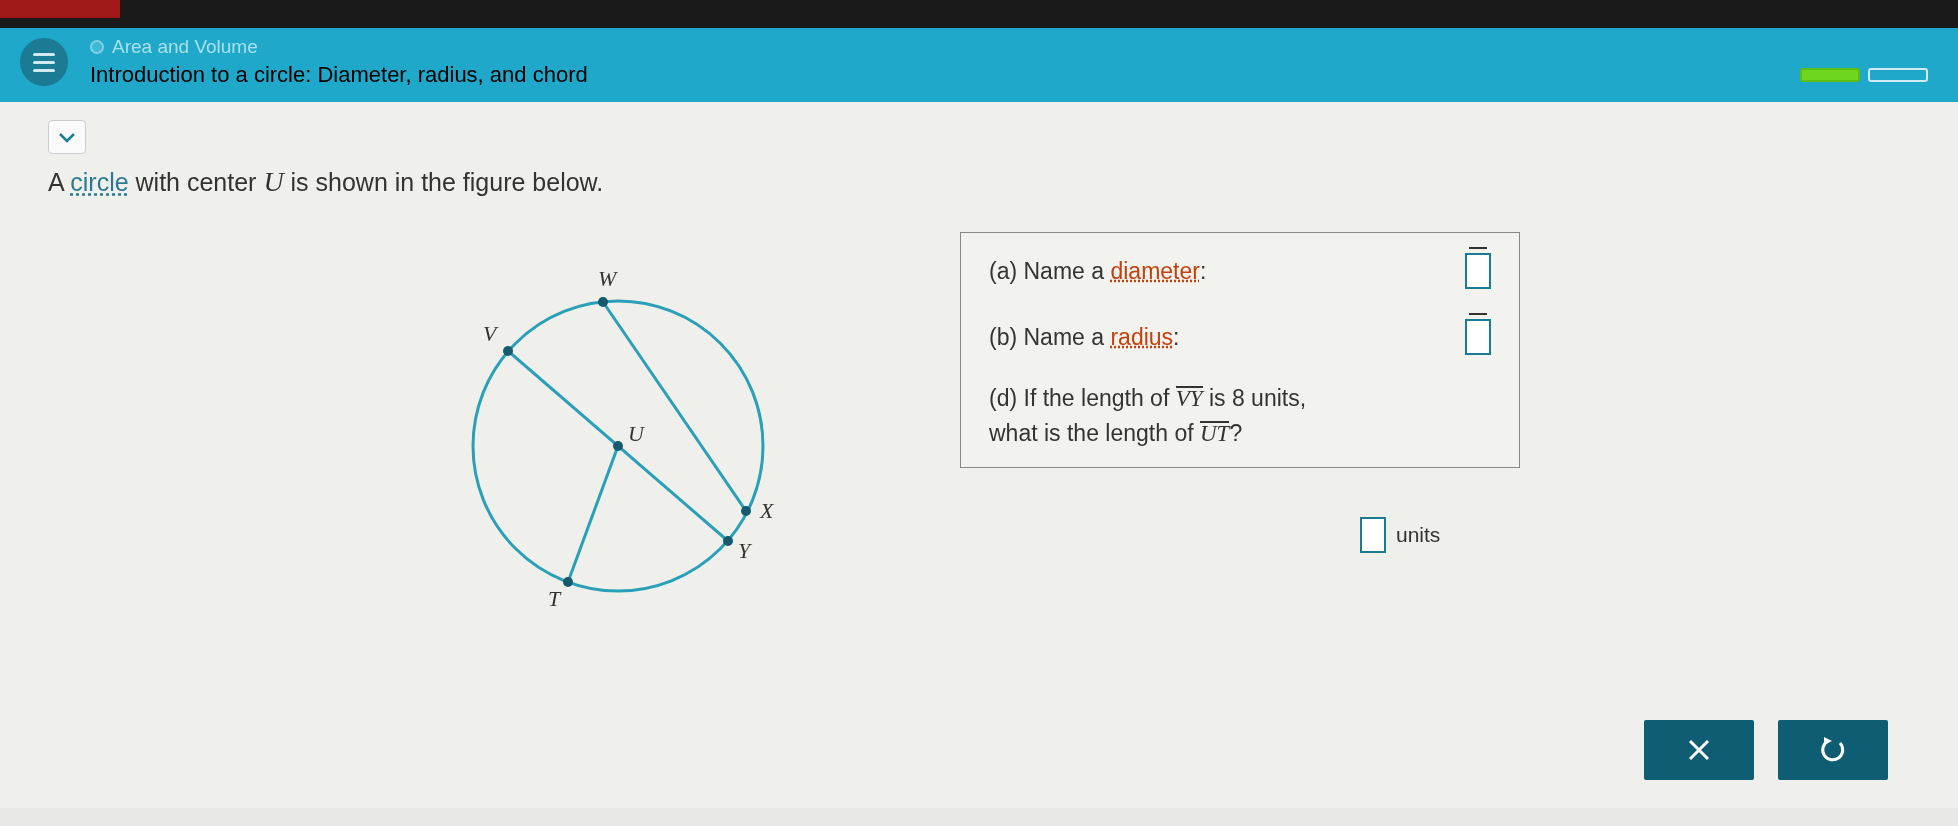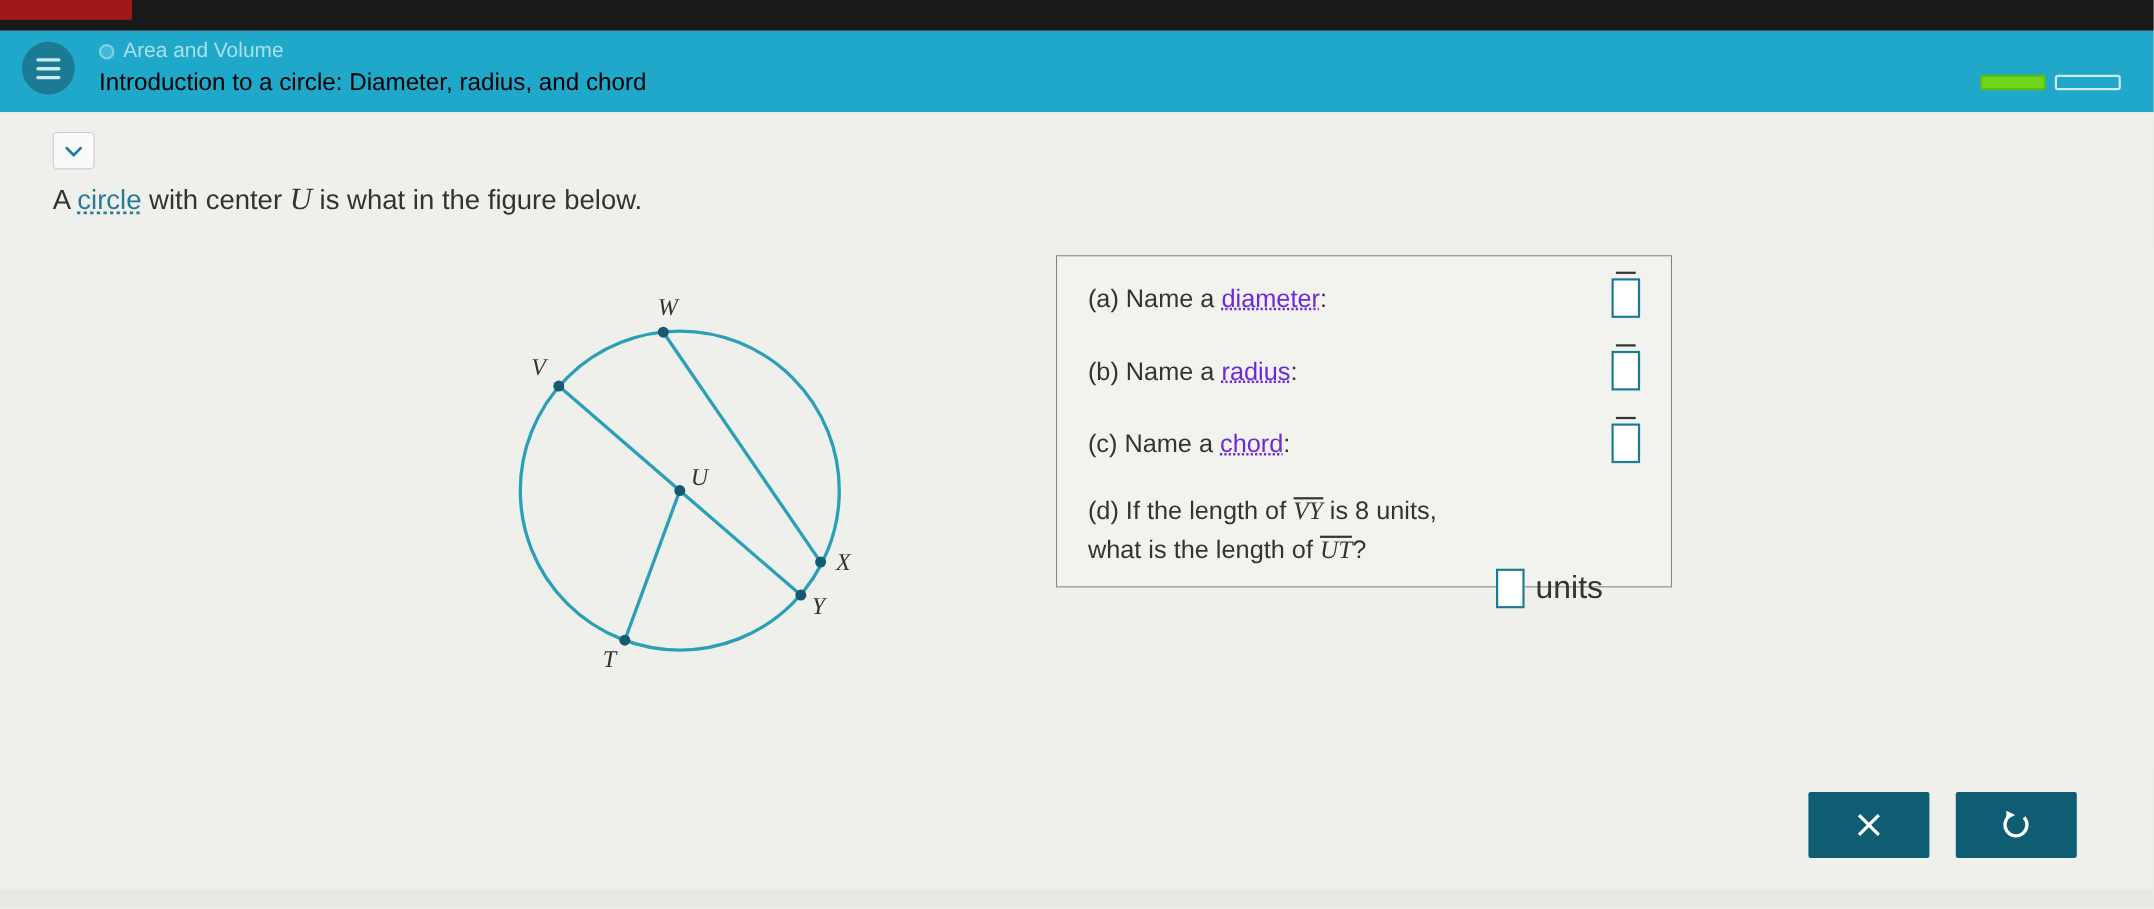--- a/index.html
+++ b/index.html
@@ -126,21 +126,21 @@
       top: 130px;
     }
     .answer-row {
       display: flex;
       align-items: center;
       justify-content: space-between;
       margin-bottom: 30px;
     }
     .answer-row:last-child { margin-bottom: 0; }
     .answer-label .glossary {
-      color: #6d28d9;
+      color: #c2410c;
       text-decoration: underline dotted;
     }
     .seg-input {
       position: relative;
       width: 26px; height: 36px;
       border: 2px solid #1b7a94;
       background: #fff;
       cursor: text;
     }
     .seg-input::before {
@@ -162,21 +162,21 @@
       height: 1.5px;
       background: #333;
     }
     .units-row {
       position: absolute;
       left: 1360px;
       top: 415px;
       display: flex;
       align-items: center;
       gap: 10px;
-      font-size: 29px;
+      font-size: 21px;
       color: #333;
     }
     .num-input {
       width: 26px; height: 36px;
       border: 2px solid #1b7a94;
       background: #fff;
       cursor: text;
     }
     .action-buttons {
       position: absolute;
@@ -229,21 +229,21 @@
 </div>
 
 <div class="content">
   <div class="expand-btn">
     <svg width="18" height="12">
       <polyline points="2,3 9,10 16,3" fill="none" stroke="#1b7a94" stroke-width="2.5"></polyline>
     </svg>
   </div>
 
   <div class="prompt">
-    <span>A </span><span class="term">circle</span><span> with center </span><span class="center-var">U</span><span> is what in the figure below.</span>
+    <span>A </span><span class="term">circle</span><span> with center </span><span class="center-var">U</span><span> is shown in the figure below.</span>
   </div>
 
   <div class="work-area">
     <div class="figure">
       <svg class="circle-svg" width="380" height="400" viewBox="0 0 380 400">
         <circle cx="190" cy="210" r="145" fill="none" stroke="#2aa0b8" stroke-width="3"></circle>
 
         <line x1="80" y1="115" x2="300" y2="305" stroke="#2aa0b8" stroke-width="3"></line>
 
         <line x1="175" y1="66" x2="318" y2="275" stroke="#2aa0b8" stroke-width="3"></line>
@@ -273,26 +273,20 @@
         <span>(a) Name a </span><span class="glossary">diameter</span><span>:</span>
       </div>
       <div class="seg-input"></div>
     </div>
     <div class="answer-row">
       <div class="answer-label">
         <span>(b) Name a </span><span class="glossary">radius</span><span>:</span>
       </div>
       <div class="seg-input"></div>
     </div>
-    <div class="answer-row">
-      <div class="answer-label">
-        <span>(c) Name a </span><span class="glossary">chord</span><span>:</span>
-      </div>
-      <div class="seg-input"></div>
-    </div>
     <div class="answer-row" style="margin-bottom:8px;">
       <div class="answer-label">
         <span>(d) If the length of </span><span class="overline">VY</span><span> is 8 units,</span>
       </div>
     </div>
     <div class="answer-row" style="margin-bottom:0;">
       <div class="answer-label">
         <span>what is the length of </span><span class="overline">UT</span><span>?</span>
       </div>
     </div>

